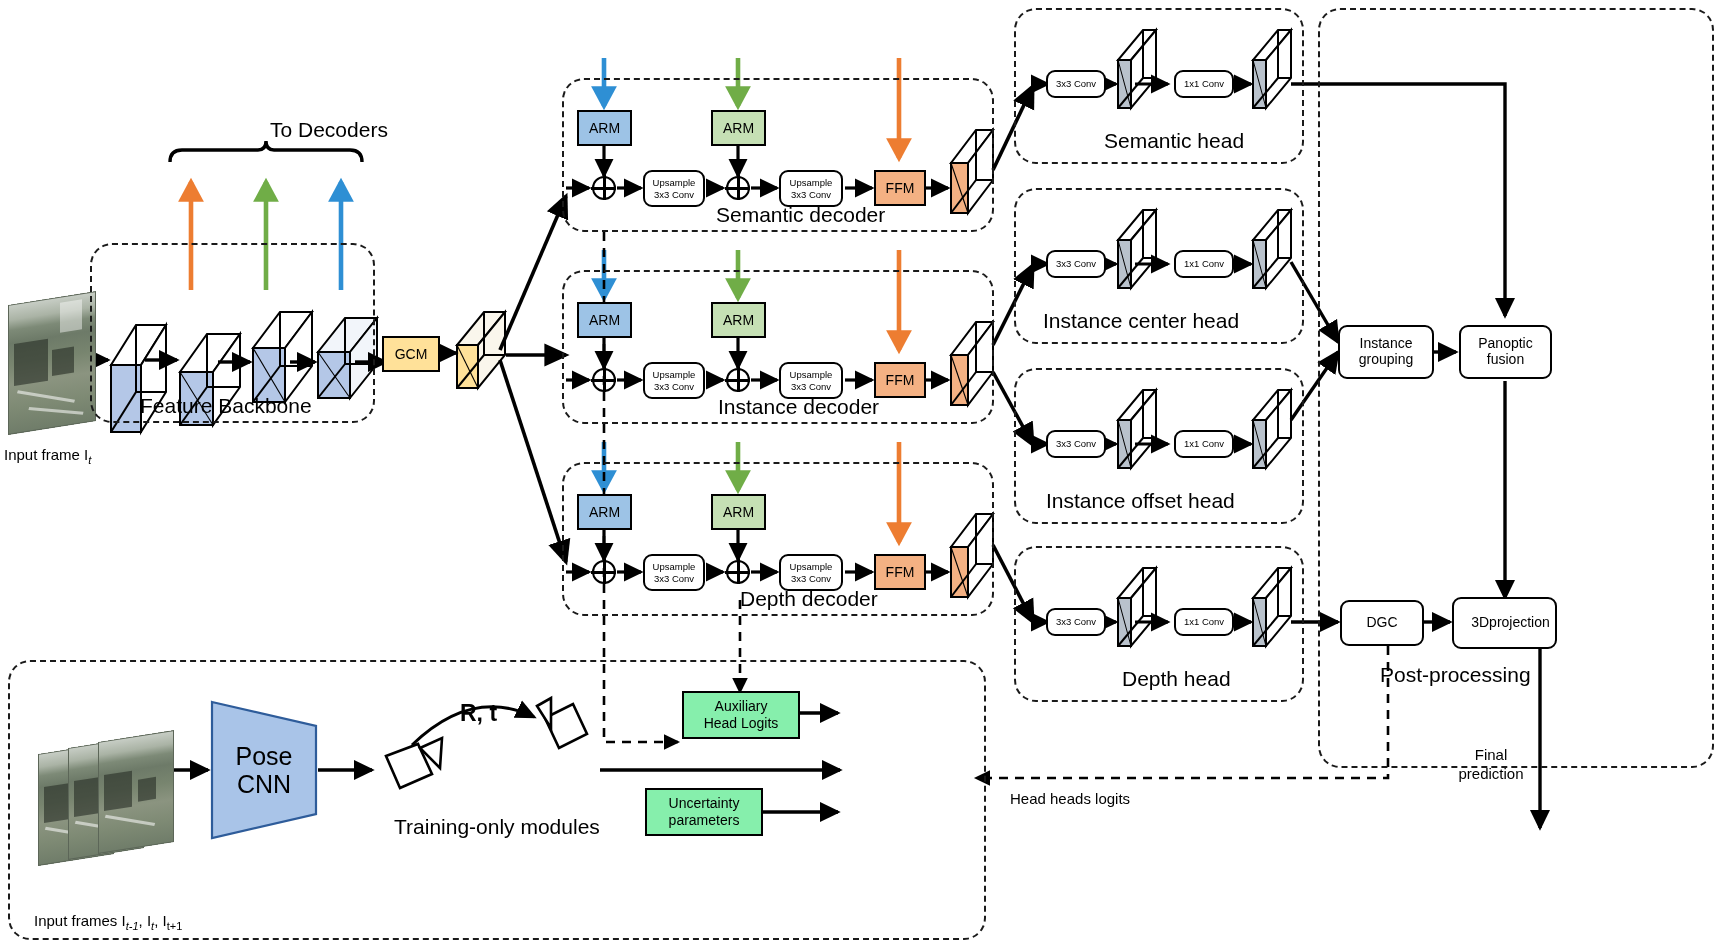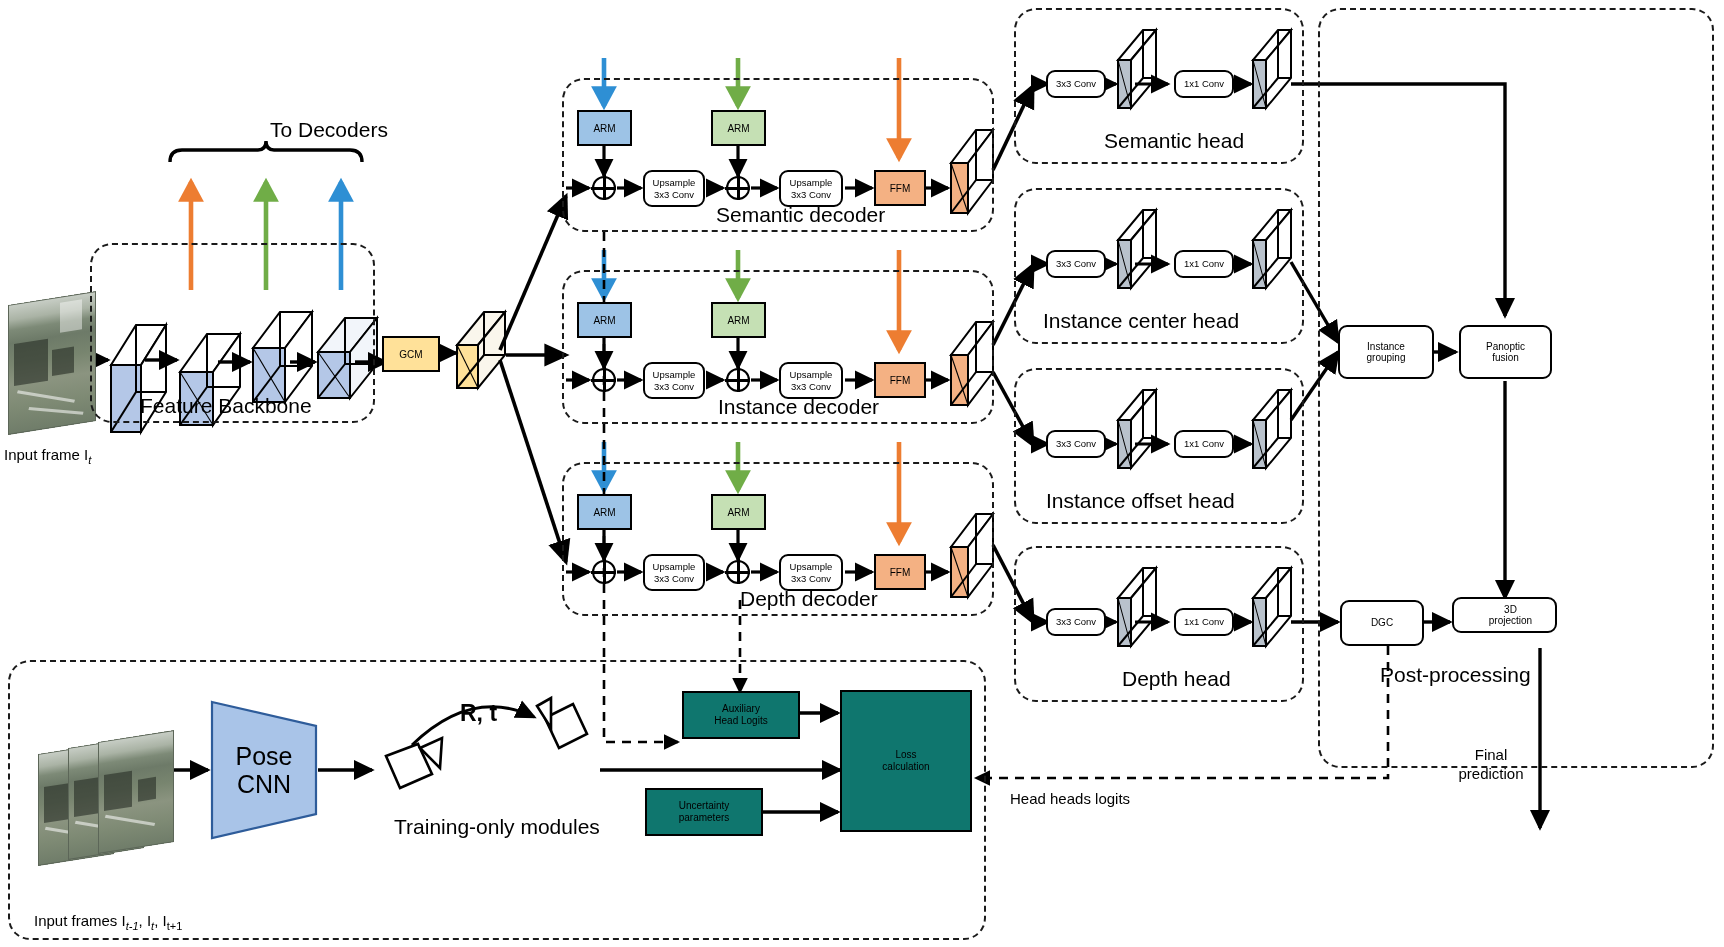--- a/index.html
+++ b/index.html
@@ -7,27 +7,27 @@
         font-family:"Liberation Sans",sans-serif;color:#000;overflow:hidden;}
   .abs{position:absolute;}
   .txt{position:absolute;white-space:nowrap;}
   
   .dashgroup{position:absolute;border:2.5px dashed #1a1a1a;border-radius:22px;box-sizing:border-box;}
   .dashgroup-label{position:absolute;font-size:21px;white-space:nowrap;}
   
   .rbox{position:absolute;border:2px solid #000;border-radius:9px;background:#fff;
         display:flex;align-items:center;justify-content:center;text-align:center;
         box-sizing:border-box;line-height:1.12;}
-  .sbox{position:absolute;border:2px solid #000;background:#0f766e;
+  .sbox{position:absolute;border:2px solid #000;background:#86efac;
         display:flex;align-items:center;justify-content:center;text-align:center;
         box-sizing:border-box;line-height:1.2;}
   .cbox{position:absolute;border:2px solid #000;display:flex;align-items:center;
         justify-content:center;text-align:center;box-sizing:border-box;}
   .tiny{font-size:9.5px;line-height:1.25;}
-  .mid{font-size:10px;}
+  .mid{font-size:14px;}
   .big{font-size:21px;margin-left:48px;}
   .lbl{font-size:15px;}
   svg.ov{position:absolute;left:0;top:0;width:1724px;height:947px;overflow:visible;pointer-events:none;}
   .oplus{position:absolute;width:24px;height:24px;border:2.4px solid #000;border-radius:50%;box-sizing:border-box;}
   .oplus:before,.oplus:after{content:"";position:absolute;background:#000;}
   .oplus:before{left:-3px;top:9.2px;width:25px;height:2.4px;}
   .oplus:after{top:-3px;left:9.2px;height:25px;width:2.4px;}
   .photo{position:absolute;background:
       linear-gradient(180deg,#c9cfc7 0%,#aab3a5 12%,#7d8a77 20%,#6d7a68 30%,#78856f 46%,#8b9480 62%,#7e8a74 80%,#6f7c69 100%);
       box-shadow:0 0 0 1px #5c6658 inset;}
@@ -430,21 +430,21 @@
 
   <div class="rbox mid" style="left:1338px;top:325px;width:96px;height:54px;flex-direction:column;">
     <span>Instance</span>
     <span>grouping</span>
   </div>
   <div class="rbox mid" style="left:1459px;top:325px;width:93px;height:54px;flex-direction:column;">
     <span>Panoptic</span>
     <span>fusion</span>
   </div>
   <div class="rbox mid" style="left:1340px;top:600px;width:84px;height:46px;">DGC</div>
-  <div class="rbox mid" style="left:1452px;top:597px;width:105px;height:36px;flex-direction:column;padding-left:12px;">
+  <div class="rbox mid" style="left:1452px;top:597px;width:105px;height:52px;flex-direction:row;padding-left:12px;">
     <span>3D</span>
     <span>projection</span>
   </div>
   <div class="txt lbl" style="left:1452px;top:746px;text-align:center;width:78px;line-height:1.25;">
     <div>Final</div>
     <div>prediction</div>
   </div>
 
   <div class="dashgroup" style="left:8px;top:660px;width:978px;height:280px;"></div>
   <div class="dashgroup-label" style="left:394px;top:815px;">Training-only modules</div>
@@ -476,24 +476,20 @@
     </div>
   </div>
 
   <div class="txt" style="left:460px;top:700px;font-size:23px;font-weight:bold;">R, t</div>
 
   <div class="sbox mid" style="left:682px;top:691px;width:118px;height:48px;flex-direction:column;">
     <span>Auxiliary</span>
     <span>Head Logits</span>
   </div>
 
-  <div class="sbox mid" style="left:840px;top:690px;width:132px;height:142px;flex-direction:column;">
-    <span>Loss</span>
-    <span>calculation</span>
-  </div>
 
   <div class="sbox mid" style="left:645px;top:788px;width:118px;height:48px;flex-direction:column;justify-content:center;">
     <span>Uncertainty</span>
     <span>parameters</span>
   </div>
 
   <div class="txt lbl" style="left:1010px;top:790px;">Head heads logits</div>
 
 </div>
 

